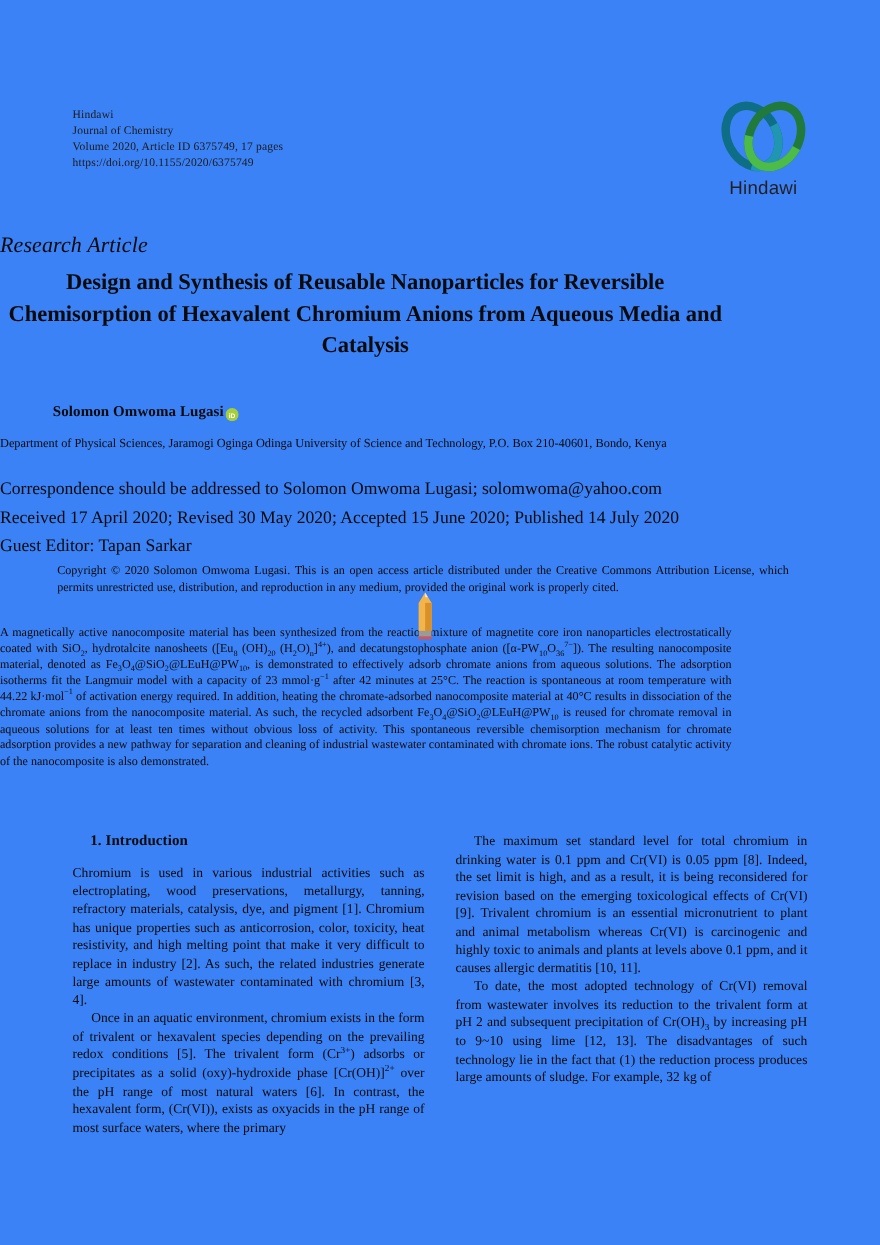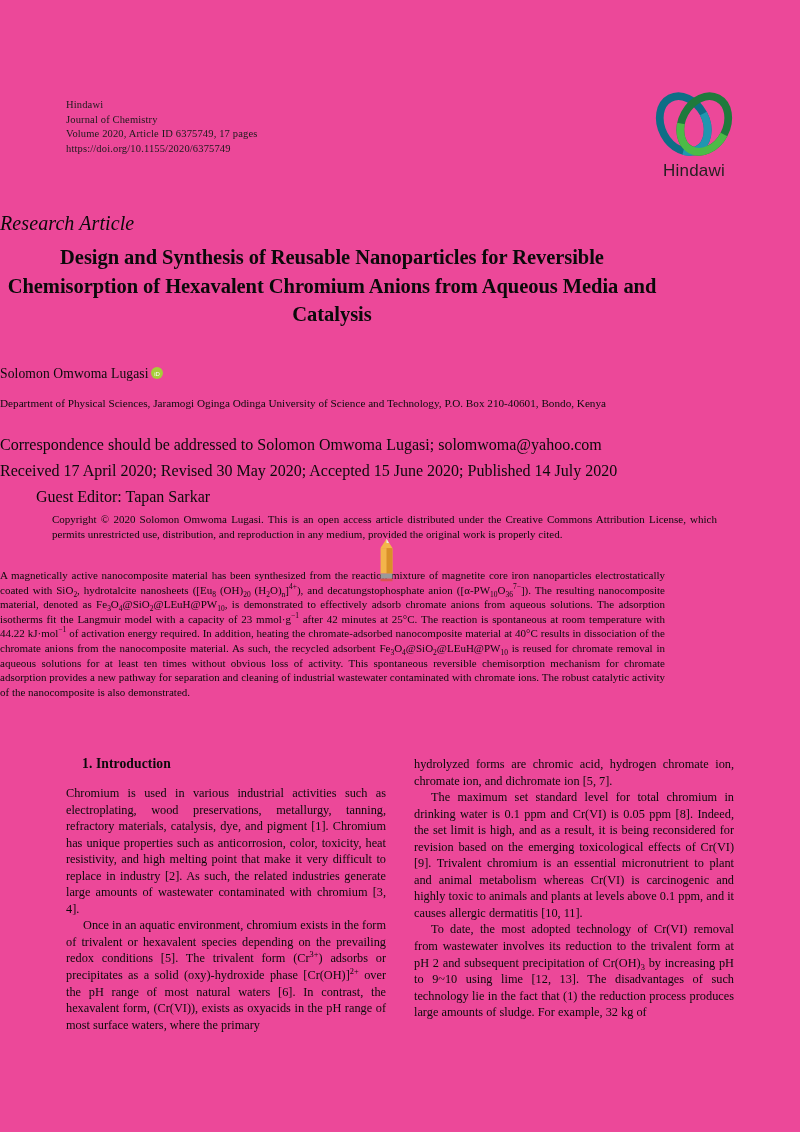--- a/index.html
+++ b/index.html
@@ -13,21 +13,21 @@
     position: relative;
     font-family: "Liberation Serif", "DejaVu Serif", serif;
     color: #0a0a0a;
     overflow: hidden;
   }
   .page {
     position: absolute;
     left: 0; top: 0;
     width: 800px;
     height: 1132px;
-    background: #ec4899;
+    background: #3b82f6;
     box-sizing: border-box;
   }
 
   
   .masthead {
     position: absolute;
     left: 66px;
     top: 98px;
     width: 420px;
   }
@@ -70,26 +70,27 @@
     font-weight: bold;
     font-size: 20.5px;
     line-height: 28.5px;
     letter-spacing: -0.05px;
     text-align: center;
   }
   .authors {
     position: absolute;
     left: 0;
     top: 366px;
-    font-weight: normal;
+    font-weight: bold;
     font-size: 13.6px;
     letter-spacing: 0.1px;
     display: flex;
-    align-items: flex-start;
+    align-items: flex-end;
     gap: 2px;
+    padding-left: 48px;
   }
   .orcid {
     width: 12px; height: 12px;
     display: inline-block;
     vertical-align: baseline;
     position: relative;
     top: 1px;
   }
   .affiliation {
     position: absolute;
@@ -101,21 +102,21 @@
   }
   .meta {
     position: absolute;
     left: 0;
     width: 660px;
     font-size: 16px;
     line-height: 15px;
   }
   .meta.correspondence { top: 437px; }
   .meta.dates { top: 463px; }
-  .meta.editor  { top: 489px; padding-left: 36px; }
+  .meta.editor  { top: 489px; }
 
   .copyright {
     position: absolute;
     left: 12px;
     top: 512px;
     width: 665px;
     font-size: 11px;
     line-height: 14.6px;
     text-align: justify;
     margin-left: 40px;
@@ -247,20 +248,19 @@
 
   <div class="body-cols">
 
     <div class="col left">
       <div class="sec-heading">1. Introduction</div>
       <p>Chromium is used in various industrial activities such as electroplating, wood preservations, metallurgy, tanning, refractory materials, catalysis, dye, and pigment [1]. Chromium has unique properties such as anticorrosion, color, toxicity, heat resistivity, and high melting point that make it very difficult to replace in industry [2]. As such, the related industries generate large amounts of wastewater contaminated with chromium [3, 4].</p>
       <p class="indent"><span>Once in an aquatic environment, chromium exists in the form of trivalent or hexavalent species depending on the prevailing redox conditions [5]. The trivalent form (Cr</span><sup>3+</sup><span>) adsorbs or precipitates as a solid (oxy)-hydroxide phase [Cr(OH)]</span><sup>2+</sup><span> over the pH range of most natural waters [6]. In contrast, the hexavalent form, (Cr(VI)), exists as oxyacids in the pH range of most surface waters, where the primary</span></p>
     </div>
 
     <div class="col right">
-      <p>hydrolyzed forms are chromic acid, hydrogen chromate ion, chromate ion, and dichromate ion [5, 7].</p>
       <p class="indent">The maximum set standard level for total chromium in drinking water is 0.1 ppm and Cr(VI) is 0.05 ppm [8]. Indeed, the set limit is high, and as a result, it is being reconsidered for revision based on the emerging toxicological effects of Cr(VI) [9]. Trivalent chromium is an essential micronutrient to plant and animal metabolism whereas Cr(VI) is carcinogenic and highly toxic to animals and plants at levels above 0.1 ppm, and it causes allergic dermatitis [10, 11].</p>
       <p class="indent"><span>To date, the most adopted technology of Cr(VI) removal from wastewater involves its reduction to the trivalent form at pH 2 and subsequent precipitation of Cr(OH)</span><sub>3</sub><span> by increasing pH to 9~10 using lime [12, 13]. The disadvantages of such technology lie in the fact that (1) the reduction process produces large amounts of sludge. For example, 32 kg of</span></p>
     </div>
 
   </div>
 
 </div>
 
 </body></html>

